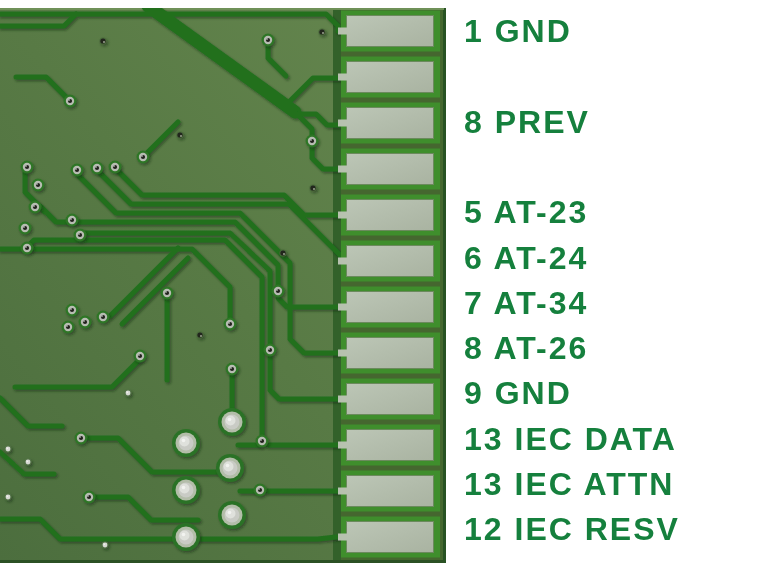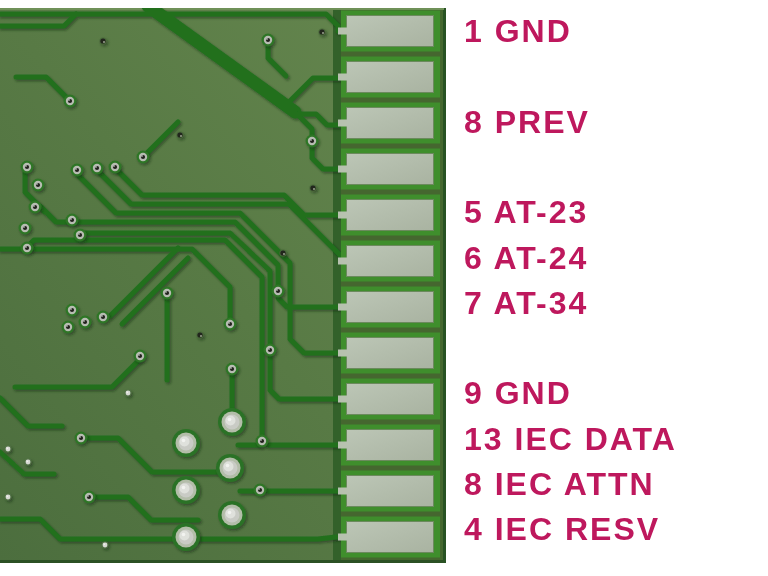--- a/index.html
+++ b/index.html
@@ -4,21 +4,21 @@
 <style>
   html,body{margin:0;padding:0;background:#ffffff;}
   .stage{
     position:relative;width:768px;height:576px;background:#ffffff;
     overflow:hidden;font-family:"Liberation Sans",sans-serif;
   }
   .pcb-svg{position:absolute;left:0;top:0;}
   .pin-labels{position:absolute;left:464px;top:0;width:300px;height:576px;}
   .pin-label{
     position:absolute;left:0;height:32px;line-height:32px;
-    font-size:32px;font-weight:bold;letter-spacing:2px;color:#be185d;
+    font-size:32px;font-weight:bold;letter-spacing:2px;color:#15803d;
     white-space:nowrap;
   }
 </style>
 </head>
 <body>
 
 <div class="stage">
 
   <svg class="pcb-svg" width="768" height="576" viewBox="0 0 768 576">
     <defs>
@@ -186,19 +186,20 @@
       <use href="#epad" y="537"></use>
     </g>
   </svg>
 
   <div class="pin-labels">
     <div class="pin-label" style="top:15px">1 GND</div>
     <div class="pin-label" style="top:106px">8 PREV</div>
     <div class="pin-label" style="top:196px">5 AT-23</div>
     <div class="pin-label" style="top:242px">6 AT-24</div>
     <div class="pin-label" style="top:287px">7 AT-34</div>
+    <div class="pin-label" style="top:332px">8 AT-26</div>
     <div class="pin-label" style="top:377px">9 GND</div>
     <div class="pin-label" style="top:423px">13 IEC DATA</div>
-    <div class="pin-label" style="top:468px">8 IEC ATTN</div>
-    <div class="pin-label" style="top:513px">4 IEC RESV</div>
+    <div class="pin-label" style="top:468px">13 IEC ATTN</div>
+    <div class="pin-label" style="top:513px">12 IEC RESV</div>
   </div>
 
 </div>
 
 </body></html>

